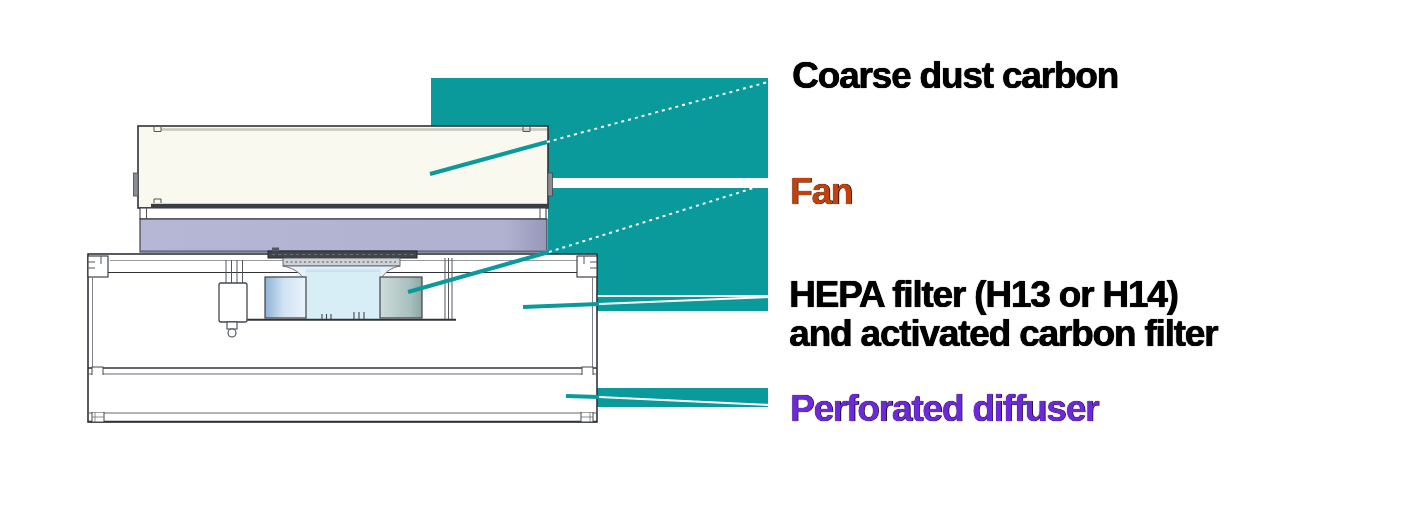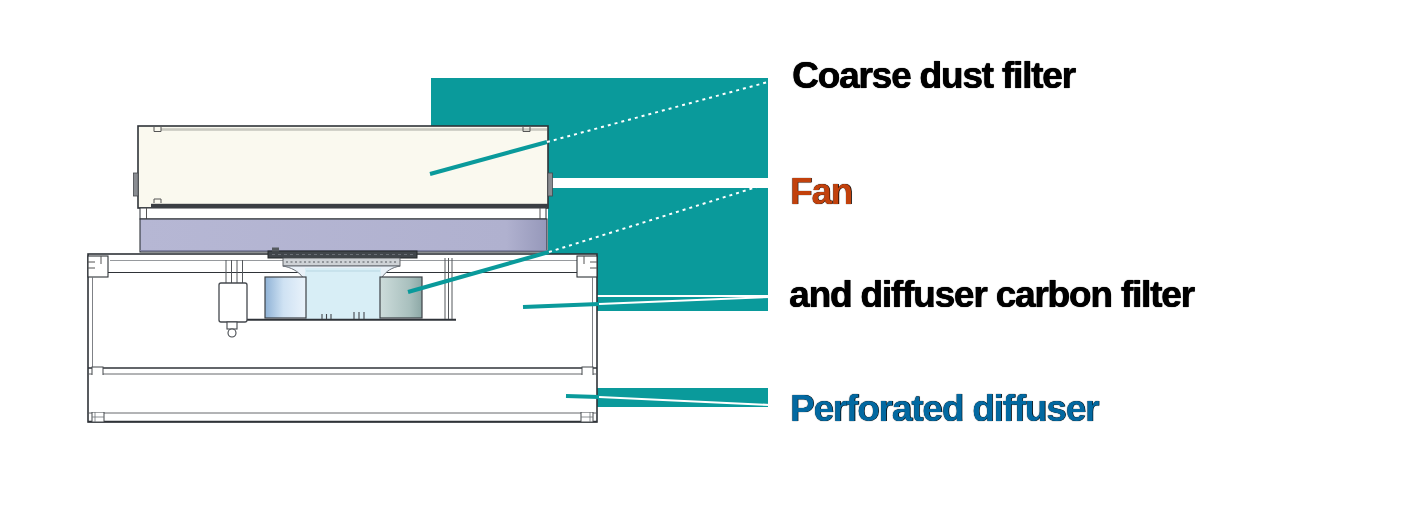--- a/index.html
+++ b/index.html
@@ -144,22 +144,23 @@
       <line x1="549" y1="252" x2="776" y2="181" stroke="#ffffff" stroke-width="2" stroke-dasharray="3 4"></line>
 
       <line x1="523" y1="307" x2="599" y2="304" class="accent-stroke" stroke-width="4"></line>
       <line x1="599" y1="304" x2="770" y2="297" stroke="#ffffff" stroke-width="2"></line>
 
       <line x1="566" y1="396" x2="599" y2="397" class="accent-stroke" stroke-width="4"></line>
       <line x1="599" y1="397" x2="770" y2="405" stroke="#ffffff" stroke-width="2"></line>
     </g>
   </svg>
 
-  <div class="label" id="label-1" style="color: rgb(0, 0, 0);">Coarse dust filter</div>
+  <div class="label" id="label-1" style="color: rgb(0, 0, 0);">Coarse dust carbon</div>
 
   <div class="label" id="label-2" style="color: #c2410c;">Fan</div>
 
   <div class="label" id="label-3" style="color: rgb(0, 0, 0);">
-    <div>and diffuser carbon filter</div>
+    <div>HEPA filter (H13 or H14)</div>
+    <div>and activated carbon filter</div>
   </div>
 
-  <div class="label" id="label-4" style="color: #0369a1;">Perforated diffuser</div>
+  <div class="label" id="label-4" style="color: #6d28d9;">Perforated diffuser</div>
 </div>
 
 </body></html>

